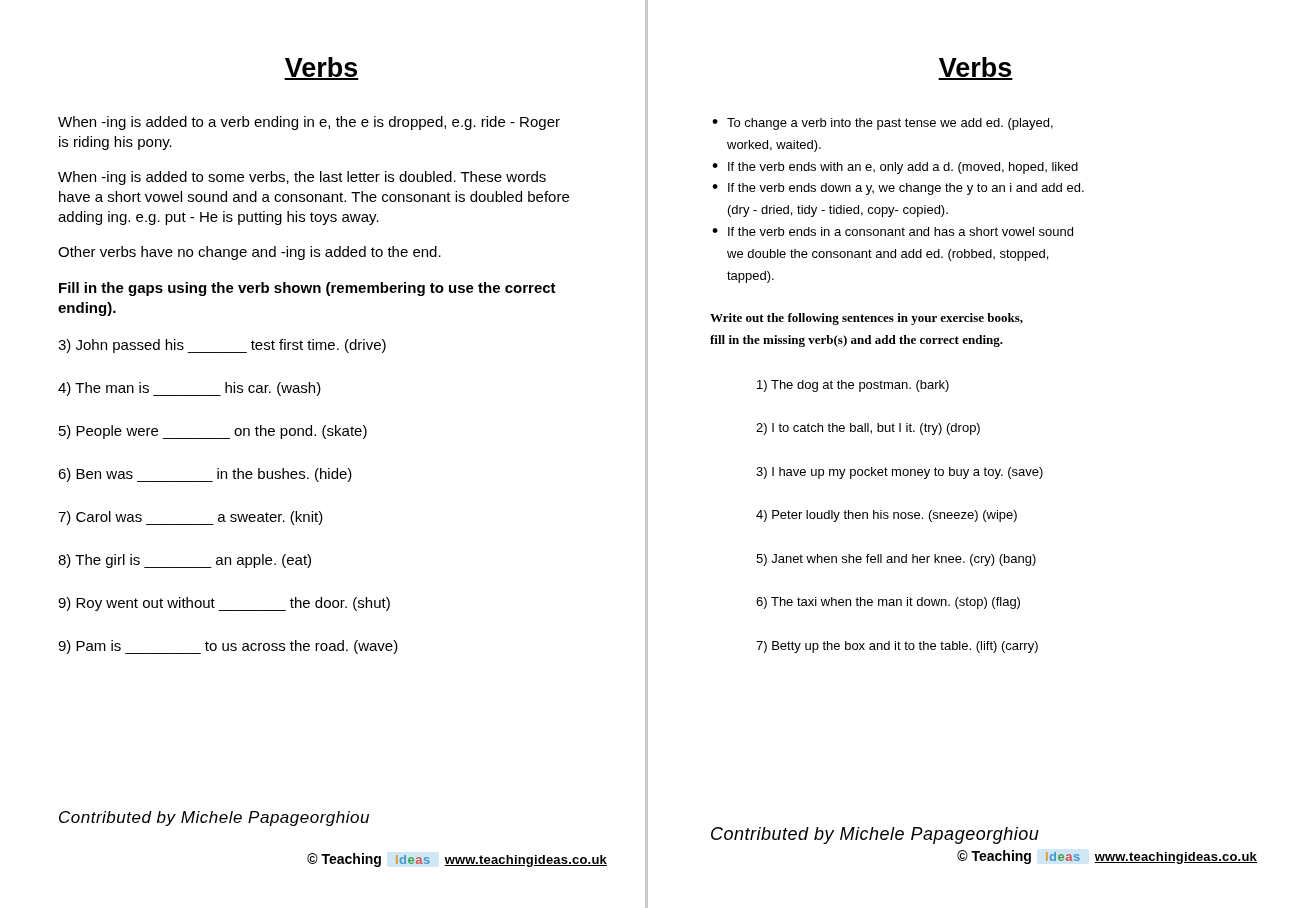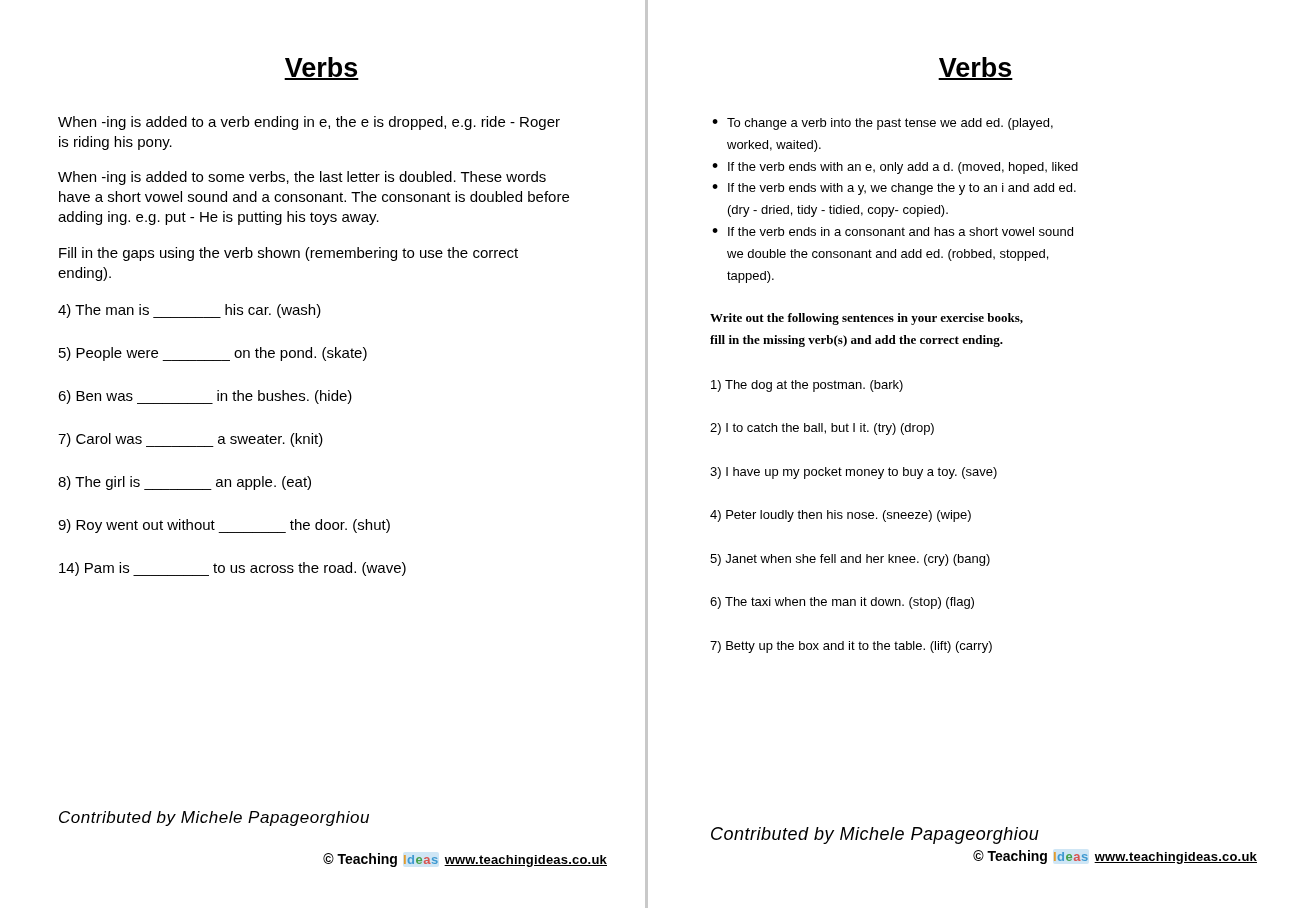--- a/index.html
+++ b/index.html
@@ -26,26 +26,26 @@
     font-size:27px; font-weight:bold;
     text-decoration:underline;
     text-decoration-thickness:2px;
     line-height:32px;
     margin-bottom:28px;
   }
 
   
   .page-left .body-text { font-size:15px; line-height:20px; white-space:pre-line; }
   .page-left p.para { margin-bottom:15px; }
-  .page-left .instruction { font-weight:normal; margin-top:16px; margin-bottom:17px; }
+  .page-left .instruction { font-weight:bold; margin-top:16px; margin-bottom:17px; }
   .page-left .question { margin-bottom:23px; }
 
   
   .page-right .body-text { font-size:13px; line-height:21.8px; white-space:pre-line; }
-  .page-right .question { margin-bottom:21.7px; }
+  .page-right .question { margin-bottom:21.7px;margin-left:46px; }
   .page-right .instruction { font-weight:bold; margin-top:21px; margin-bottom:23px;font-family:Liberation Serif, serif; }
 
   .bullet-list { margin-bottom:0; }
   .bullet-item { display:flex; }
   .bullet-dot {
     width:17px; flex:0 0 17px;
     font-size:17.5px; line-height:21.8px;
     text-align:left; padding-left:2px;
   }
   .bullet-text { flex:1; }
@@ -64,21 +64,21 @@
   }
   .page-left  .logo-row { top:851px; right:38px; }
   .page-right .logo-row { top:848px; right:32px; }
   .copyright-text {
     font-weight:bold; font-size:14px; line-height:16px;
   }
   .logo-word {
     margin:0 6px 0 5px;
     background:#cfe6f5;
     border-radius:2px;
-    padding:0 0;
+    padding:0 8px;
     font-weight:bold; font-size:13px; line-height:15px;
     letter-spacing:0.5px;
   }
   .site-url {
     font-size:13px; font-weight:bold;
     text-decoration:underline;
     letter-spacing:0.2px;
   }
 </style>
 </head>
@@ -87,31 +87,33 @@
 <div class="sheet">
 
   <div class="page page-left">
     <div class="doc-title">Verbs</div>
 
     <p class="body-text para">When -ing is added to a verb ending in e, the e is dropped, e.g. ride - Roger
 is riding his pony.</p>
     <p class="body-text para">When -ing is added to some verbs, the last letter is doubled. These words
 have a short vowel sound and a consonant. The consonant is doubled before
 adding ing. e.g. put - He is putting his toys away.</p>
+    <p class="body-text para">Other verbs have no change and -ing is added to the end.</p>
 
     <p class="body-text instruction">Fill in the gaps using the verb shown (remembering to use the correct
 ending).</p>
 
+    <p class="body-text question">3) John passed his _______ test first time. (drive)</p>
     <p class="body-text question">4) The man is ________ his car. (wash)</p>
     <p class="body-text question">5) People were ________ on the pond. (skate)</p>
     <p class="body-text question">6) Ben was _________ in the bushes. (hide)</p>
     <p class="body-text question">7) Carol was ________ a sweater. (knit)</p>
     <p class="body-text question">8) The girl is ________ an apple. (eat)</p>
     <p class="body-text question">9) Roy went out without ________ the door. (shut)</p>
-    <p class="body-text question">14) Pam is _________ to us across the road. (wave)</p>
+    <p class="body-text question">9) Pam is _________ to us across the road. (wave)</p>
 
     <div class="contrib">Contributed by Michele Papageorghiou</div>
 
     <div class="logo-row">
       <span class="copyright-text">© Teaching</span>
       <span class="logo-word"><span style="color: rgb(227, 155, 45);">I</span><span style="color: rgb(63, 154, 209);">d</span><span style="color: rgb(68, 161, 75);">e</span><span style="color: rgb(217, 83, 79);">a</span><span style="color: rgb(63, 154, 209);">s</span></span>
       <span class="site-url">www.teachingideas.co.uk</span>
     </div>
   </div>
 
@@ -125,21 +127,21 @@
         <span class="bullet-dot">•</span>
         <span class="body-text bullet-text">To change a verb into the past tense we add ed. (played,
 worked, waited).</span>
       </div>
       <div class="bullet-item">
         <span class="bullet-dot">•</span>
         <span class="body-text bullet-text">If the verb ends with an e, only add a d. (moved, hoped, liked</span>
       </div>
       <div class="bullet-item">
         <span class="bullet-dot">•</span>
-        <span class="body-text bullet-text">If the verb ends with a y, we change the y to an i and add ed.
+        <span class="body-text bullet-text">If the verb ends down a y, we change the y to an i and add ed.
 (dry - dried, tidy - tidied, copy- copied).</span>
       </div>
       <div class="bullet-item">
         <span class="bullet-dot">•</span>
         <span class="body-text bullet-text">If the verb ends in a consonant and has a short vowel sound
 we double the consonant and add ed. (robbed, stopped,
 tapped).</span>
       </div>
     </div>
 

